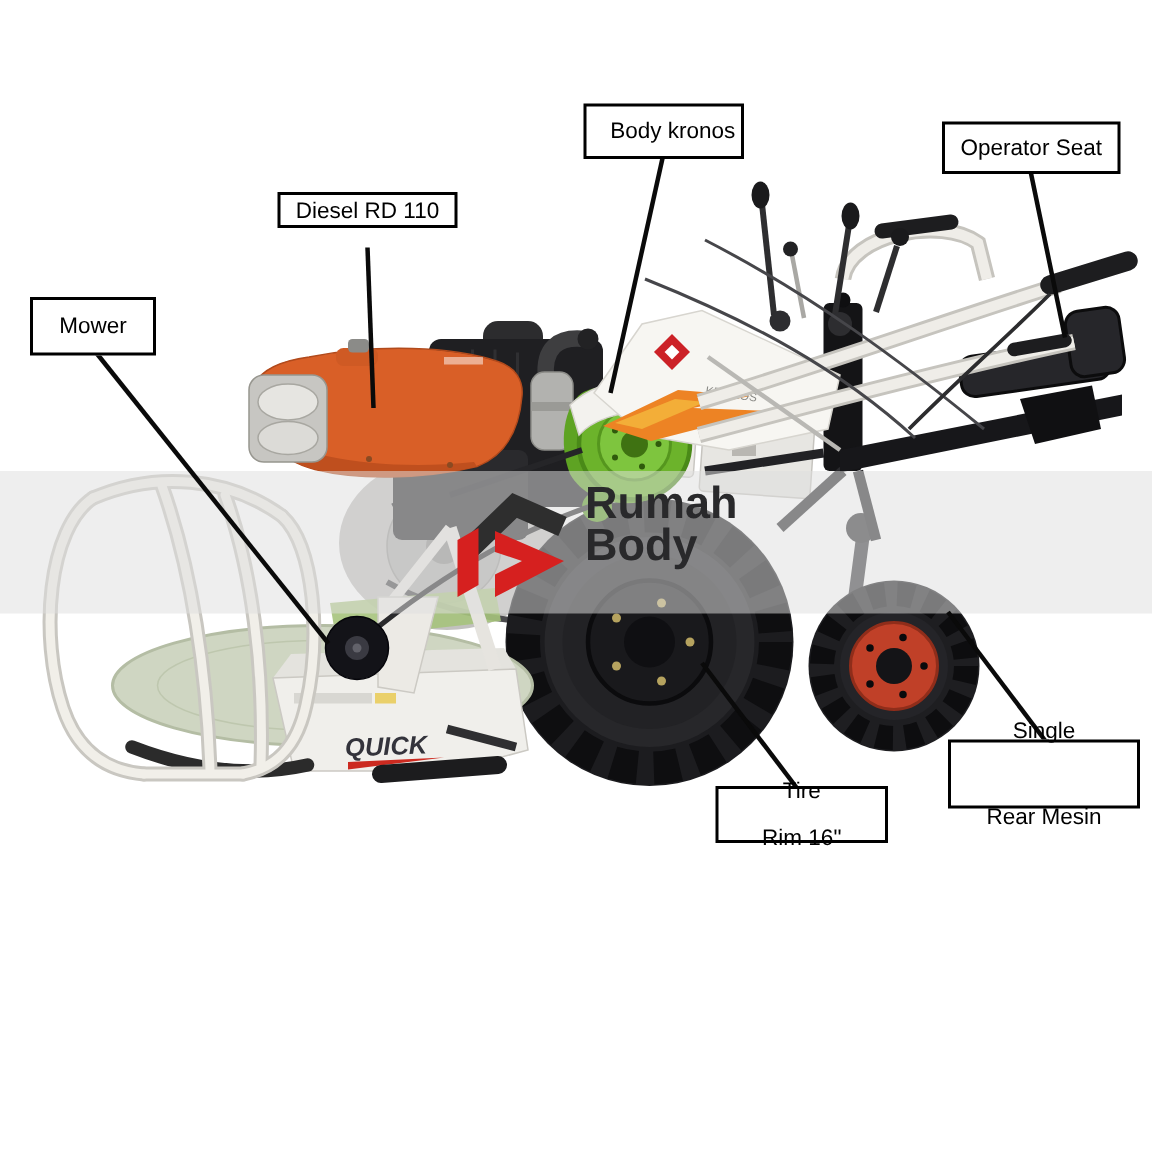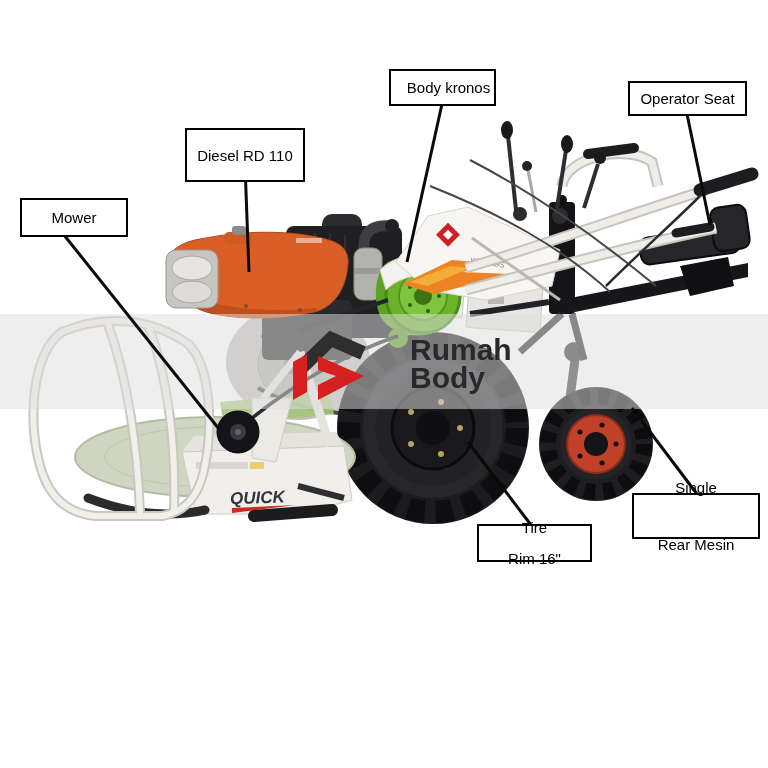--- a/index.html
+++ b/index.html
@@ -2,28 +2,28 @@
 <html><head>
 <meta charset="utf-8">
 <style>
   html,body{margin:0;padding:0;background:#ffffff;}
   #stage{position:relative;width:768px;height:768px;background:#ffffff;overflow:hidden;
          font-family:"Liberation Sans",sans-serif;}
   #machine-svg,#leader-svg{position:absolute;left:0;top:0;}
   #leader-svg{z-index:30;}
   #watermark-band{position:absolute;left:0;top:314px;width:768px;height:95px;
                   background:rgba(222,222,222,0.52);z-index:20;}
-  #logo{position:absolute;left:288px;top:322px;width:230px;height:84px;z-index:25;display:flex;align-items:center;gap:32px;}
+  #logo{position:absolute;left:300px;top:322px;width:230px;height:84px;z-index:25;display:flex;align-items:flex-start;}
   #logo-mark{width:96px;height:80px;flex:0 0 auto;}
   #logo-text{margin-left:-6px;font-weight:bold;color:#29292b;font-size:30px;line-height:28px;letter-spacing:0px;}
   .label-box{position:absolute;z-index:40;background:#ffffff;border:2px solid #000;
              box-sizing:border-box;display:flex;flex-direction:column;align-items:center;
              justify-content:center;font-size:15px;line-height:17px;color:#000;text-align:center;}
-  #label-mower        {left:20px; top:198px;width:108px; height:39px;}
-  #label-diesel       {left:185px;top:128px;width:120px;height:54px;}
+  #label-mower        {left:20px; top:198px;width:84px; height:39px;}
+  #label-diesel       {left:185px;top:128px;width:120px;height:24px;}
   #label-body         {left:389px;top:69px; width:107px;height:37px;padding-left:12px;}
   #label-seat         {left:628px;top:81px; width:119px;height:35px;}
   #label-rear-wheel   {left:632px;top:493px;width:128px;height:46px;gap:40px;}
   #label-tire         {left:477px;top:524px;width:115px;height:38px;gap:14px;}
 </style>
 </head>
 <body>
 
 <div id="stage">
 

